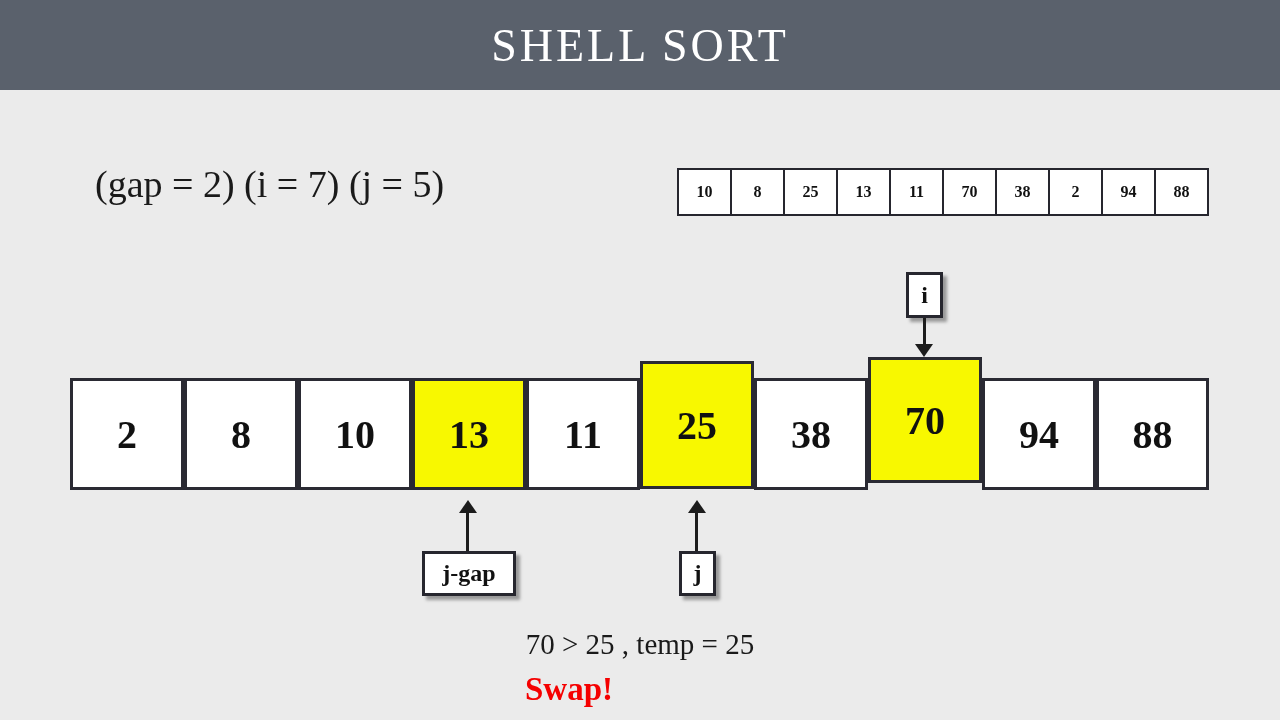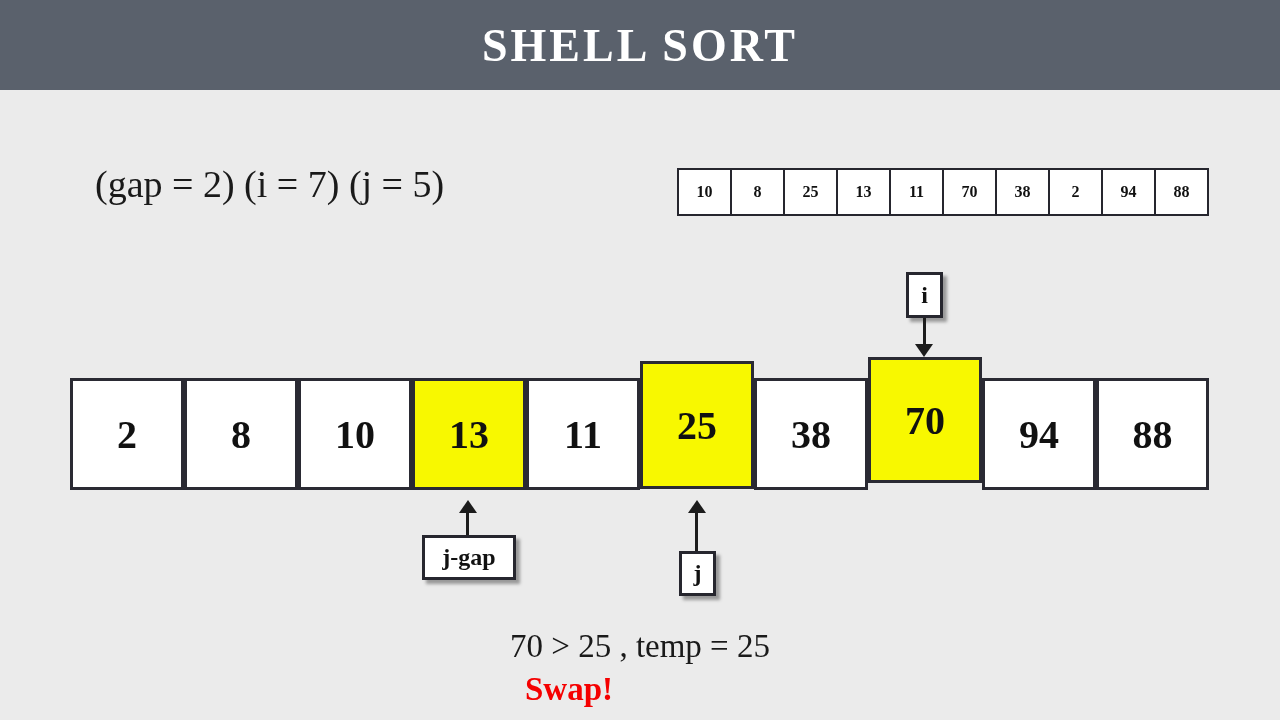--- a/index.html
+++ b/index.html
@@ -5,21 +5,21 @@
   html,body{margin:0;padding:0;}
   .page{
     position:relative;width:1280px;height:720px;background:#ebebeb;
     font-family:"Liberation Serif", serif;overflow:hidden;
   }
   .title-bar{
     position:absolute;left:0;top:0;width:1280px;height:90px;background:#5a616c;
     display:flex;align-items:center;justify-content:center;
   }
   .title-bar h1{
-    margin:4px;color:#ffffff;font-size:46px;font-weight:bold;letter-spacing:3px;
+    margin:4px;color:#ffffff;font-size:46px;font-weight:normal;letter-spacing:3px;
   }
   .state-label{
     position:absolute;left:95px;top:162px;font-size:38px;color:#1a1a1a;
   }
   .ref-array{position:absolute;left:677px;top:168px;display:flex;}
   .ref-cell{
     width:55px;height:48px;box-sizing:border-box;background:#ffffff;
     border:2px solid #26262e;margin-left:-2px;
     display:flex;align-items:center;justify-content:center;
     font-size:16px;font-weight:bold;color:#111111;
@@ -37,21 +37,21 @@
     border:3px solid #26262e;display:flex;align-items:center;justify-content:center;
     font-weight:bold;font-size:24px;color:#111111;
     box-shadow:4px 4px 3px #9a9a9a;
   }
   .arrow-line{position:absolute;width:3px;background:#1c1c1c;}
   .arrow-head{position:absolute;width:0;height:0;}
   .arrow-head.down{border-left:9px solid transparent;border-right:9px solid transparent;border-top:13px solid #1c1c1c;}
   .arrow-head.up{border-left:9px solid transparent;border-right:9px solid transparent;border-bottom:13px solid #1c1c1c;}
   .status-line{
     position:absolute;left:0;top:628px;width:1280px;text-align:center;
-    font-size:33px;color:#1a1a1a;
+    font-size:29px;color:#1a1a1a;
   }
   .swap-label{
     position:absolute;left:0;top:671px;width:1138px;text-align:center;
     font-size:33px;font-weight:bold;color:#f50000;
   }
 </style>
 </head>
 <body>
 
 <div class="page">
@@ -129,21 +129,21 @@
   </div>
 
   <div class="pointer-box" style="left:906px;top:272px;width:37px;height:46px;">
     <span>i</span>
   </div>
   <div class="arrow-line" style="left:923px;top:318px;height:26px;"></div>
   <div class="arrow-head down" style="left:915px;top:344px;"></div>
 
   <div class="arrow-head up" style="left:459px;top:500px;"></div>
   <div class="arrow-line" style="left:466px;top:512px;height:39px;"></div>
-  <div class="pointer-box" style="left:422px;top:535px;width:94px;height:45px;">
+  <div class="pointer-box" style="left:422px;top:551px;width:94px;height:45px;">
     <span>j-gap</span>
   </div>
 
   <div class="arrow-head up" style="left:688px;top:500px;"></div>
   <div class="arrow-line" style="left:695px;top:512px;height:39px;"></div>
   <div class="pointer-box" style="left:679px;top:551px;width:37px;height:45px;">
     <span>j</span>
   </div>
 
   <div class="status-line">70 &gt; 25 , temp = 25</div>

